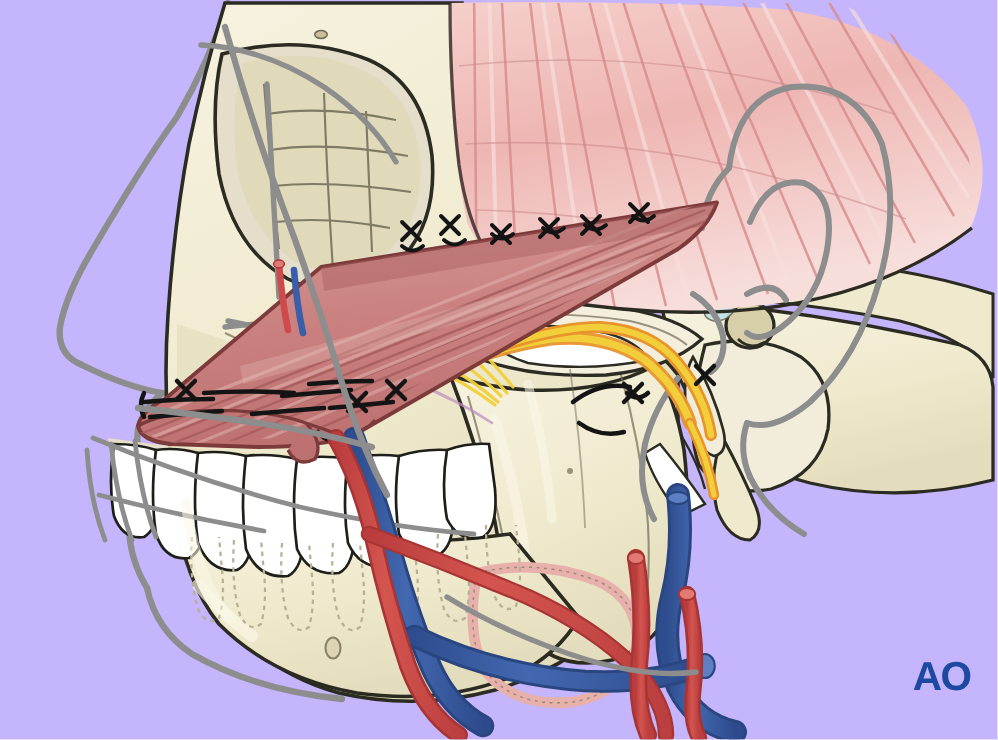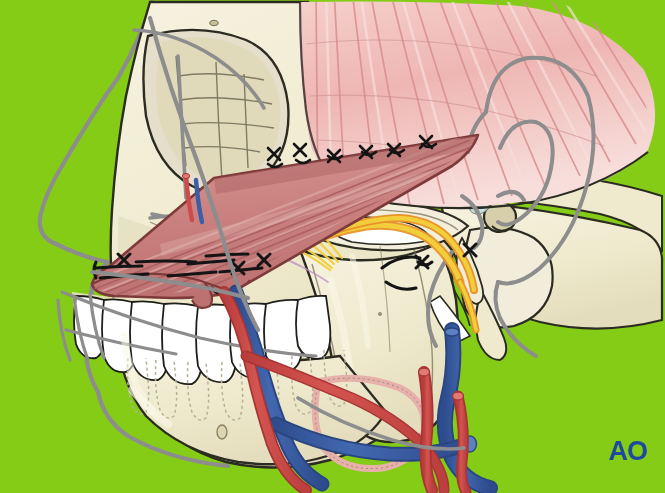--- a/index.html
+++ b/index.html
@@ -24,21 +24,21 @@
     font-size: 27px;
     font-weight: bold;
     letter-spacing: -1px;
     color: #1d4aa0;
     user-select: none;
   }
 </style>
 </head>
 <body>
 
-<div id="stage" style="background: #84cc16;">
+<div id="stage" style="background: #c4b5fd;">
 
 <svg id="figure-svg" viewBox="0 0 665 493" xmlns="http://www.w3.org/2000/svg">
   <defs>
     <linearGradient id="gTemporalis" x1="0" y1="0" x2="0.35" y2="1">
       <stop offset="0%" stop-color="#f5cfcb"></stop>
       <stop offset="45%" stop-color="#eeb6b3"></stop>
       <stop offset="100%" stop-color="#f7dedb"></stop>
     </linearGradient>
     <linearGradient id="gFlap" x1="0" y1="0" x2="0.2" y2="1">
       <stop offset="0%" stop-color="#d89b98"></stop>

